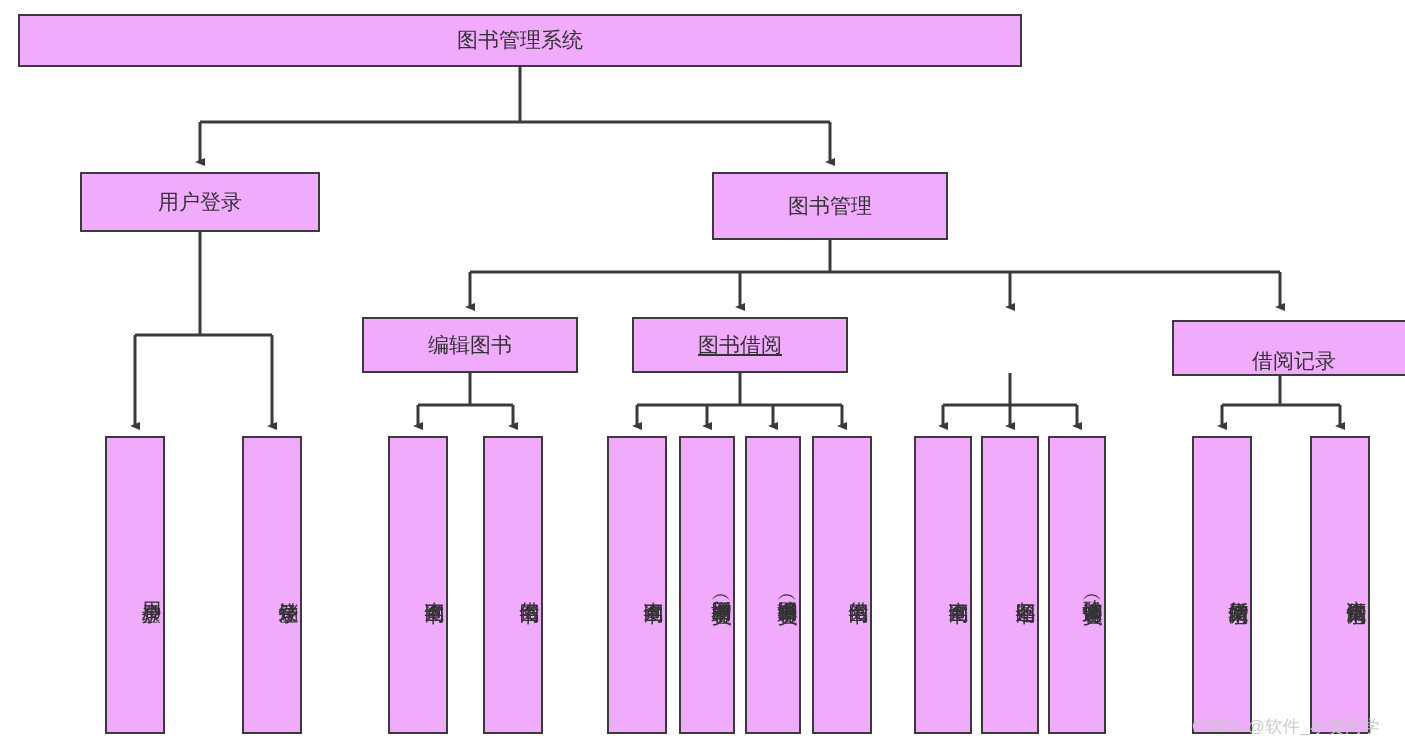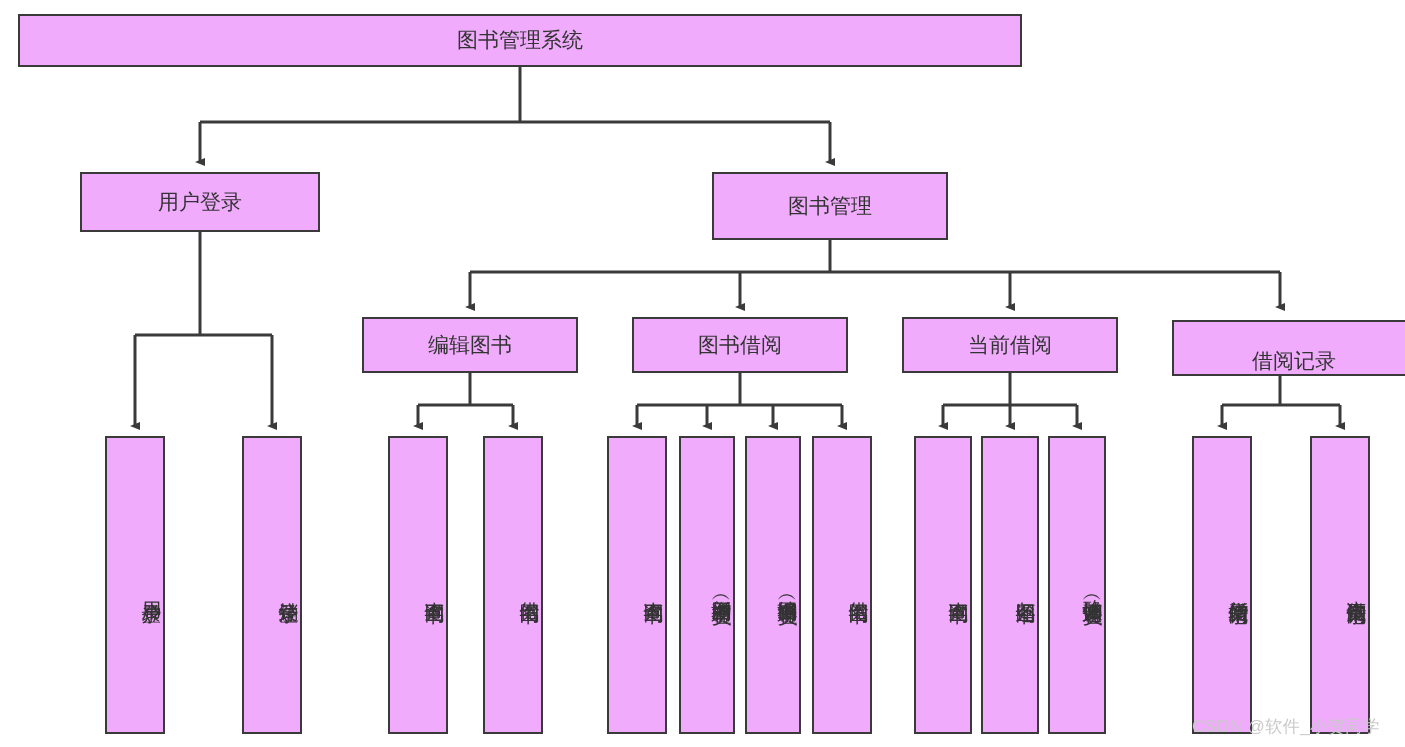--- a/index.html
+++ b/index.html
@@ -141,25 +141,22 @@
   <div class="node h" id="node-l2-0" style="left: 80px; top: 172px; width: 240px; height: 60px;">
     <span class="lbl">用户登录</span>
   </div>
   <div class="node h" id="node-l2-1" style="left: 712px; top: 172px; width: 236px; height: 68px;">
     <span class="lbl">图书管理</span>
   </div>
 
   <div class="node h" id="node-l3-0" style="left: 362px; top: 317px; width: 216px; height: 56px;">
     <span class="lbl">编辑图书</span>
   </div>
-  <div class="node h" id="node-l3-1" style="left: 632px; top: 317px; width: 216px; height: 56px;">
+  <div class="node h" id="node-l3-1" style="left: 632px; top: 317px; width: 216px; height: 56px; text-decoration: underline;">
     <span class="lbl">图书借阅</span>
-  </div>
-  <div class="node h" id="node-l3-2" style="left: 902px; top: 317px; width: 216px; height: 56px;">
-    <span class="lbl">当前借阅</span>
   </div>
   <div class="node h" id="node-l3-3" style="left: 1172px; top: 320px; width: 244px; height: 56px; align-items: flex-end;">
     <span class="lbl">借阅记录</span>
   </div>
 
   <div class="node v" id="node-leaf-0" style="left: 105px; top: 436px; width: 60px; height: 298px;">
     <span class="lbl">用户登录</span>
   </div>
   <div class="node v" id="node-leaf-1" style="left: 242px; top: 436px; width: 60px; height: 298px;">
     <span class="lbl">注销登录</span>

